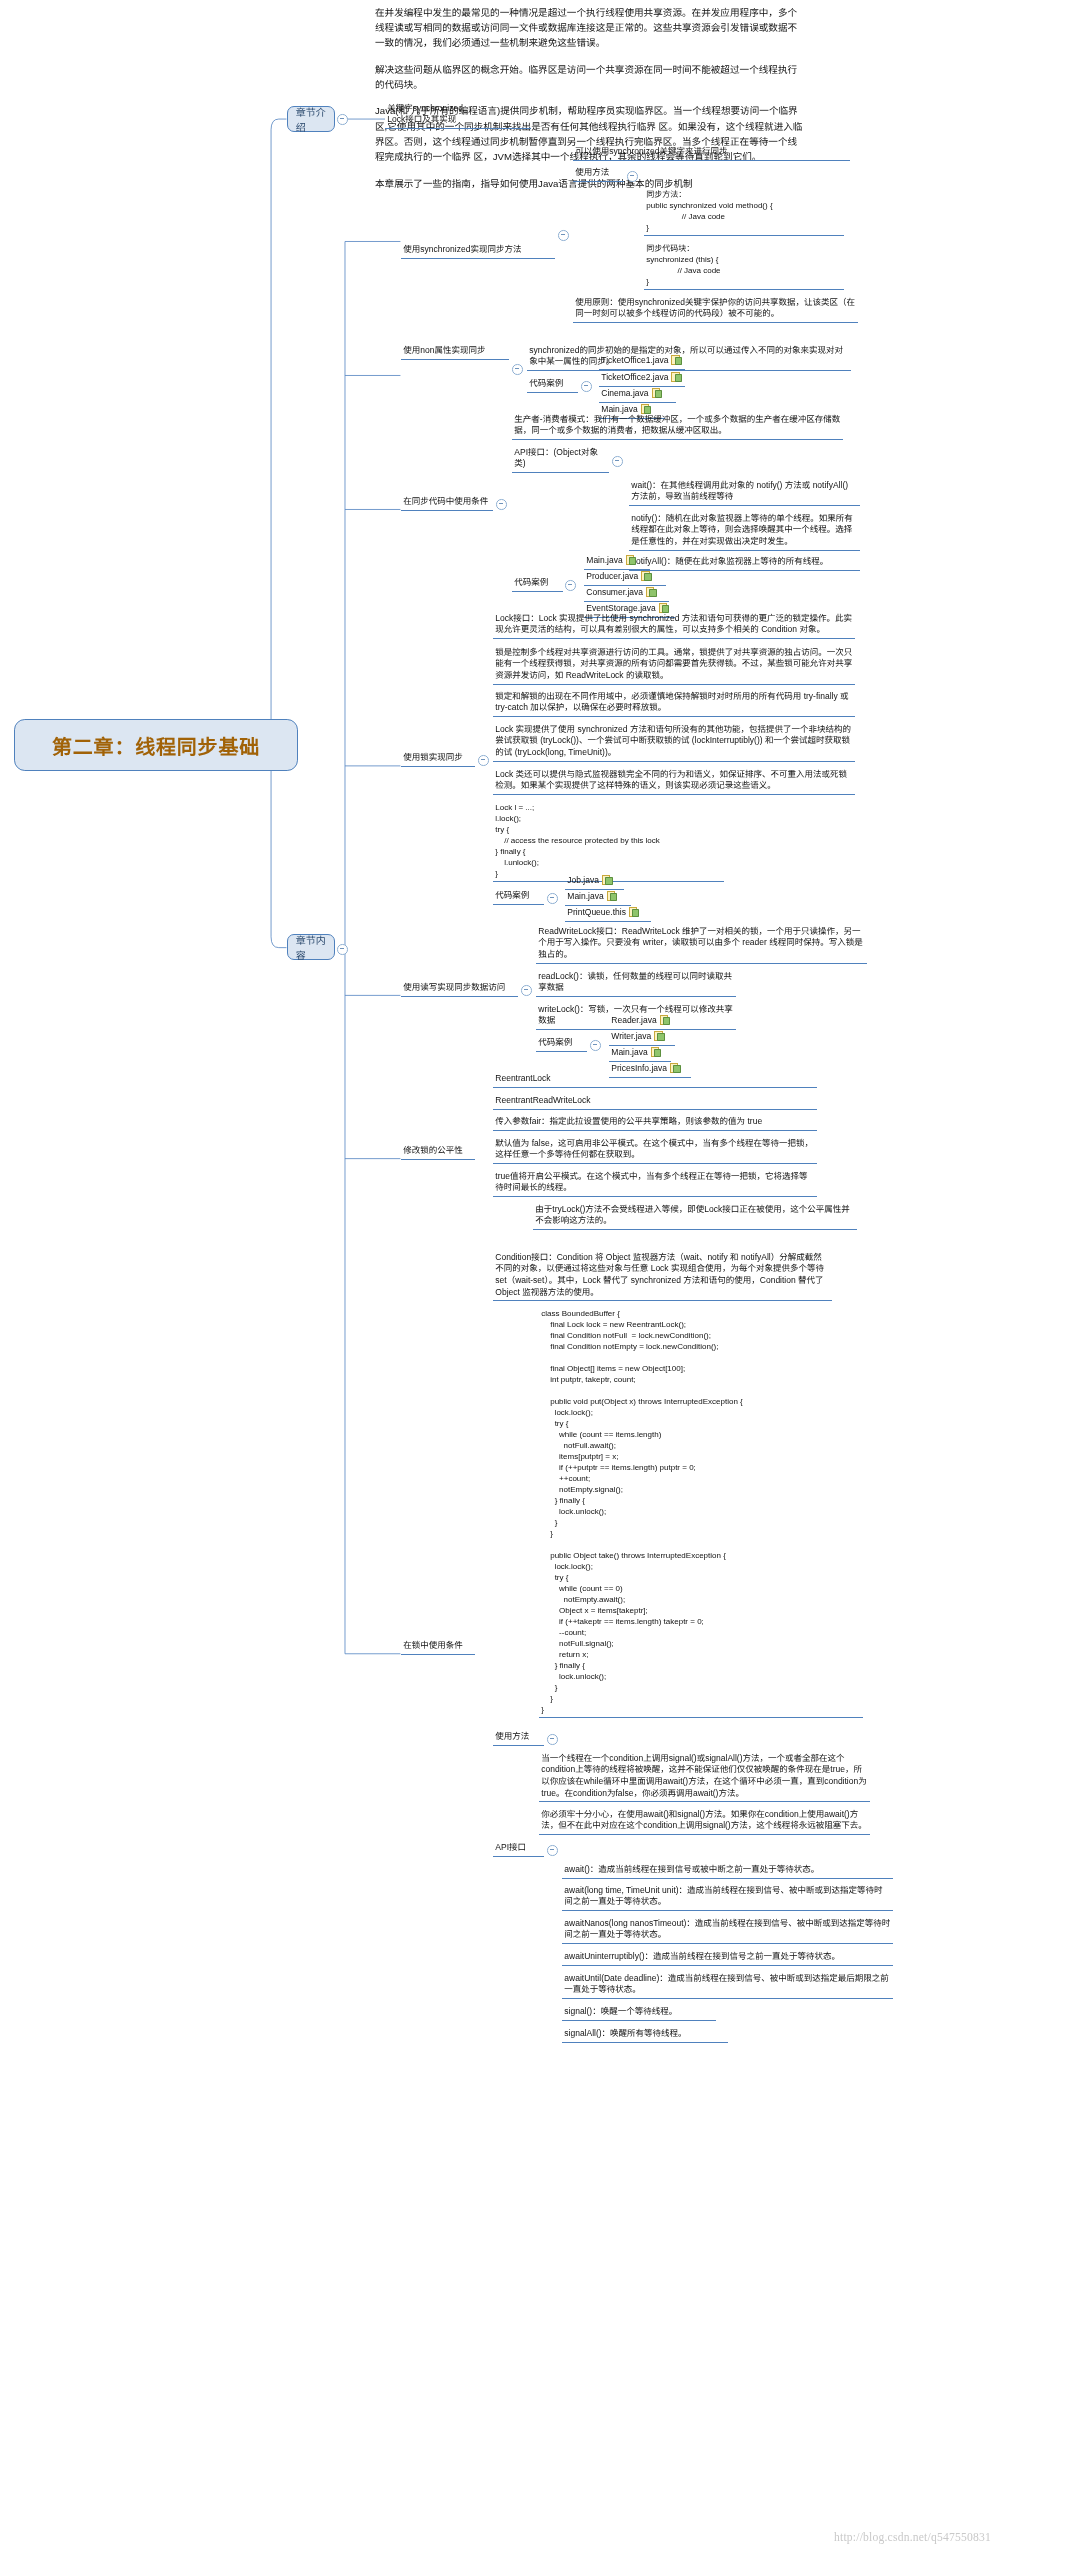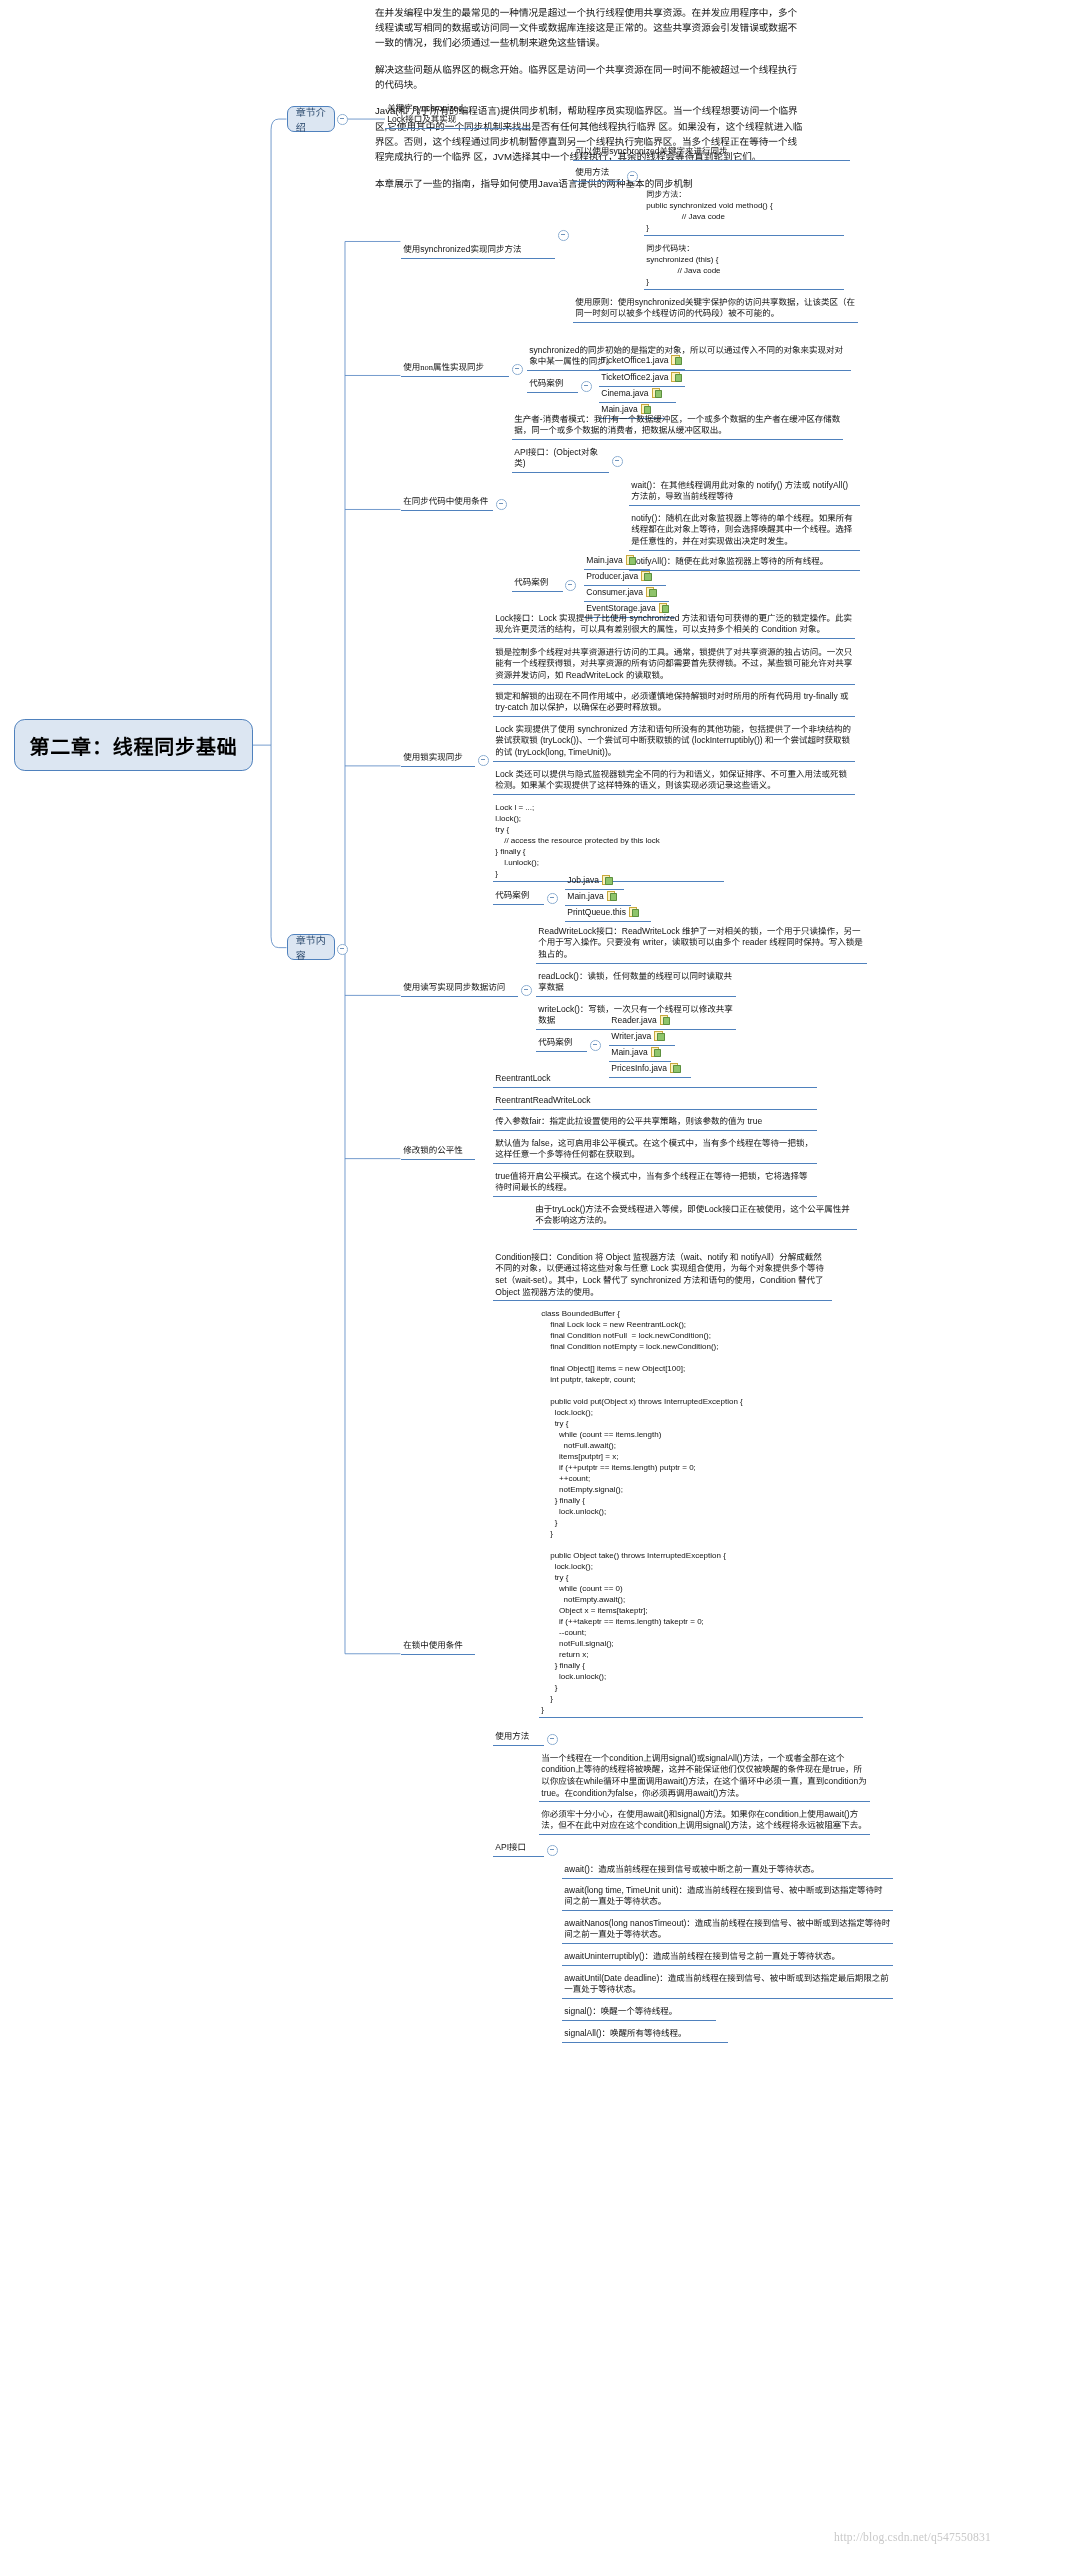--- a/index.html
+++ b/index.html
@@ -23,28 +23,28 @@
     font-size:9.6px;
     line-height:15.4px;
     color:#111;
   }
   .intro p{margin:0 0 10.8px 0;}
 
   
   .root{
     position:absolute;
     left:14px;top:719px;
-    width:239px;height:52px;
+    width:284px;height:52px;
     box-sizing:border-box;
     background:#dce6f2;
     border:1.9px solid #4f81bd;
     border-radius:10.8px;
     display:flex;align-items:center;justify-content:center;
     font-size:20px;font-weight:bold;
-    color:#000000;
+    color:#a16207;
     letter-spacing:0.8px;
   }
 
   
   .l1{
     position:absolute;
     background:#dce6f2;
     border:1.5px solid #4f81bd;
     border-radius:7px;
     display:flex;align-items:center;justify-content:center;
@@ -156,21 +156,21 @@
 public synchronized void method() {
                 // Java code
 }</div>
   <div class="node code ul-thin" style="left: 644px; top: 242px; width: 200px;">同步代码块：
 synchronized (this) {
               // Java code
 }</div>
 
   <div class="node ul" style="left: 573px; top: 296px; width: 285px;">使用原则：使用synchronized关键字保护你的访问共享数据，让该类区（在同一时刻可以被多个线程访问的代码段）被不可能的。</div>
 
-  <div class="node ul" style="left: 401px; top: 361px; width: 108px; font-family: Liberation Serif, serif;">使用non属性实现同步</div>
+  <div class="node ul" style="left: 401px; top: 344px; width: 108px;">使用non属性实现同步</div>
   <div class="toggle" style="left: 512px; top: 364px;"></div>
 
   <div class="node ul" style="left: 527px; top: 344px; width: 324px;">synchronized的同步初始的是指定的对象，所以可以通过传入不同的对象来实现对对象中某一属性的同步。</div>
 
   <div class="node ul" style="left: 527px; top: 377px; width: 51px;">代码案例</div>
   <div class="toggle" style="left: 581px; top: 381px;"></div>
 
   <div class="node ul-thin" style="left: 599px; top: 354px; width: 86px;"><span>TicketOffice1.java</span><span class="fileicon"></span></div>
   <div class="node ul-thin" style="left: 599px; top: 371px; width: 86px;"><span>TicketOffice2.java</span><span class="fileicon"></span></div>
   <div class="node ul-thin" style="left: 599px; top: 387px; width: 77px;"><span>Cinema.java</span><span class="fileicon"></span></div>

